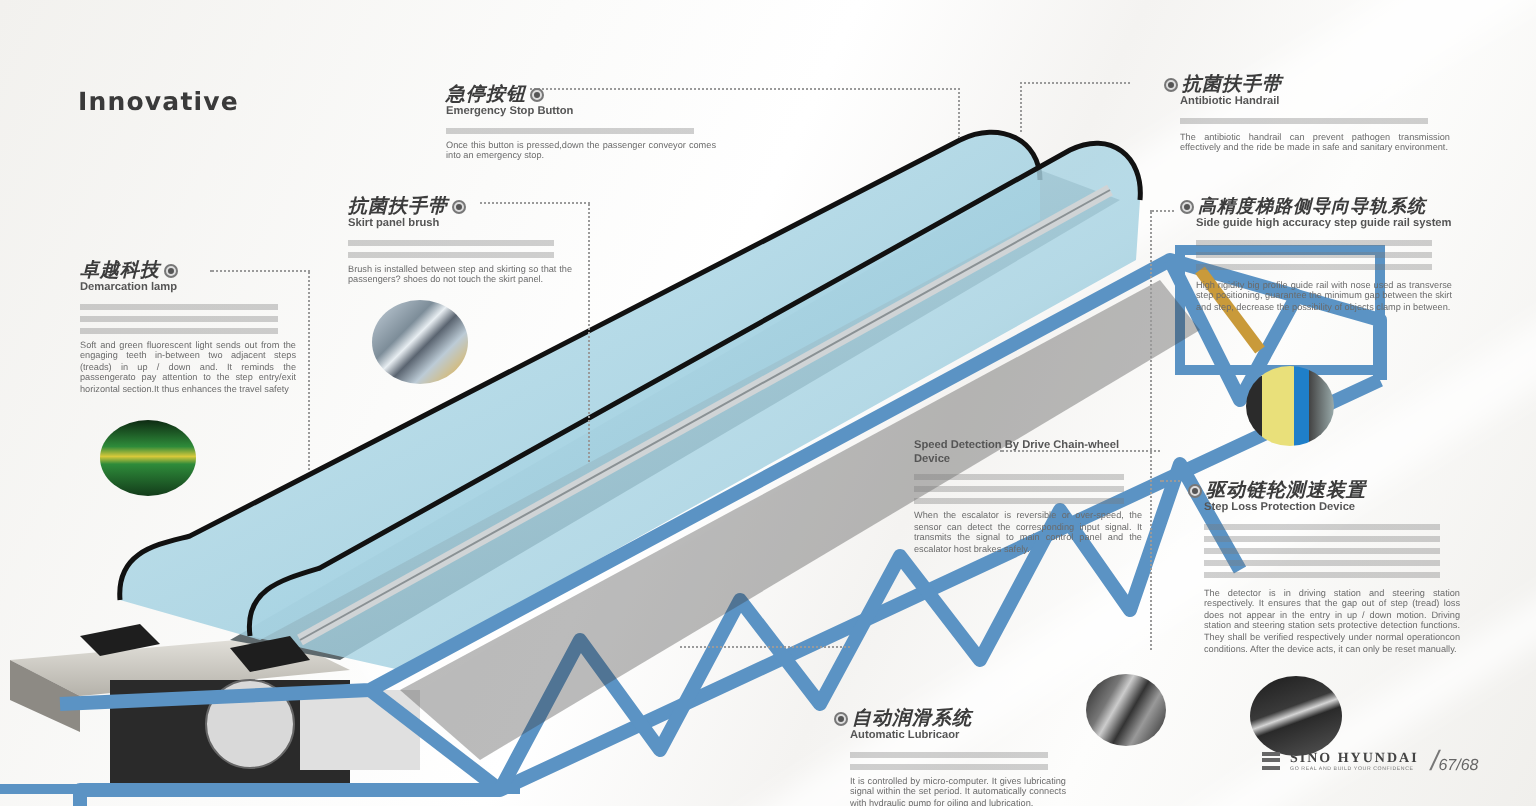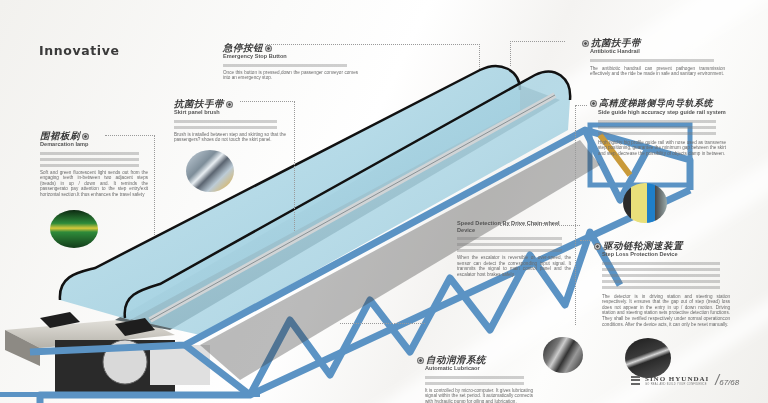--- a/index.html
+++ b/index.html
@@ -135,21 +135,21 @@
 
 <div class="callout" style="left:174px;top:98px;width:112px;">
   <div class="cn-title"><span>抗菌扶手带</span><span class="dot"></span></div>
   <div class="en-title">Skirt panel brush</div>
   <div class="cn-body" style="height:9px;"></div>
   <div class="en-body">Brush is installed between step and skirting so that the passengers? shoes do not touch the skirt panel.</div>
 </div>
 <div class="thumb" style="left:186px;top:150px;width:48px;height:42px;background:linear-gradient(135deg,#c7d3dd 0%,#7d8d99 35%,#e8eef2 45%,#5a6470 55%,#bccbd6 70%,#d9b86a 90%);"></div>
 
 <div class="callout" style="left:40px;top:130px;width:108px;">
-  <div class="cn-title"><span>围裙板刷</span><span class="dot"></span></div>
+  <div class="cn-title"><span>卓越科技</span><span class="dot"></span></div>
   <div class="en-title">Demarcation lamp</div>
   <div class="cn-body" style="height:15px;"></div>
   <div class="en-body">Soft and green fluorescent light sends out from the engaging teeth in-between two adjacent steps (treads) in up / down and. It reminds the passengerato pay attention to the step entry/exit horizontal section.It thus enhances the travel safety</div>
 </div>
 <div class="thumb" style="left:50px;top:210px;width:48px;height:38px;background:linear-gradient(180deg,#0d2a12 0%,#2e8b3a 35%,#d8c93a 48%,#2e8b3a 58%,#133c1a 100%);"></div>
 
 <div class="callout" style="left:598px;top:98px;width:128px;">
   <div class="cn-title" style="margin-left:-10px;font-size:9px;"><span class="dot"></span><span>高精度梯路侧导向导轨系统</span></div>
   <div class="en-title">Side guide high accuracy step guide rail system</div>
   <div class="cn-body" style="height:15px;margin-bottom:5px;"></div>

